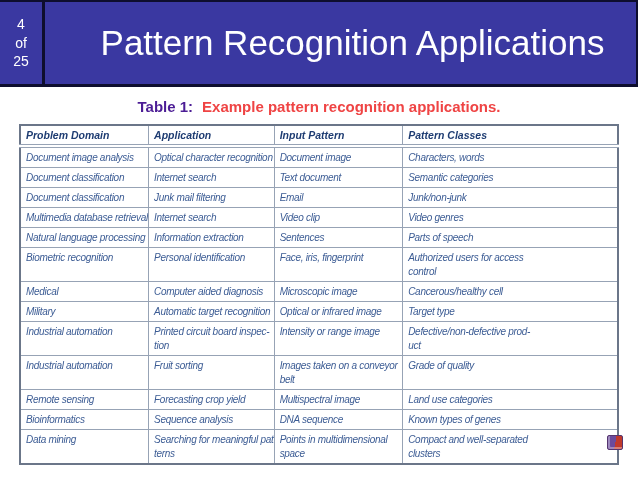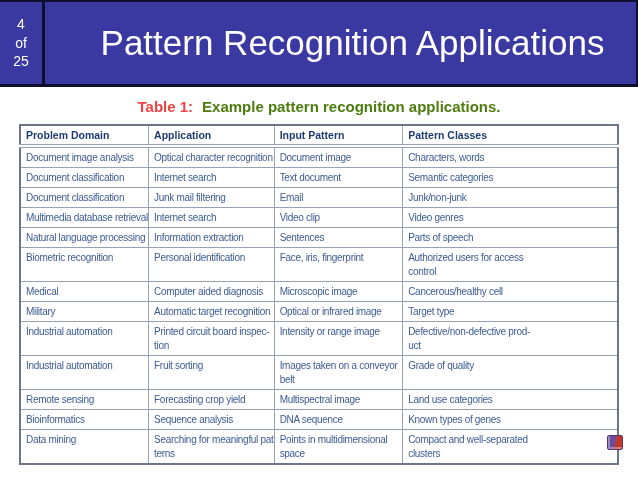--- a/index.html
+++ b/index.html
@@ -41,29 +41,30 @@
   }
 
   
   .caption {
     width: 600px;
     margin: 11px 0 0 19px;
     text-align: center;
     font-size: 15px;
     font-weight: bold;
   }
-  .caption .cap-label { color: #ef4444; margin-right: 9px; }
-  .caption .cap-text  { color: #4d7c0f; text-align: center; }
+  .caption .cap-label { color: #4c1d95; margin-right: 9px; }
+  .caption .cap-text  { color: #ef4444; text-align: center; }
 
   
   table.pr-table {
     width: 600px;
     margin: 9px 0 16px 19px;
     border-collapse: collapse;
     table-layout: fixed;
+    font-style: italic;
   }
   table.pr-table col.c1 { width: 21.5%; }
   table.pr-table col.c2 { width: 21.0%; }
   table.pr-table col.c3 { width: 21.5%; }
   table.pr-table col.c4 { width: 36.0%; }
 
   table.pr-table, table.pr-table th, table.pr-table td {
     border: 1px solid #97a3b5;
   }
   table.pr-table { border: 2px solid #6b7689; }

